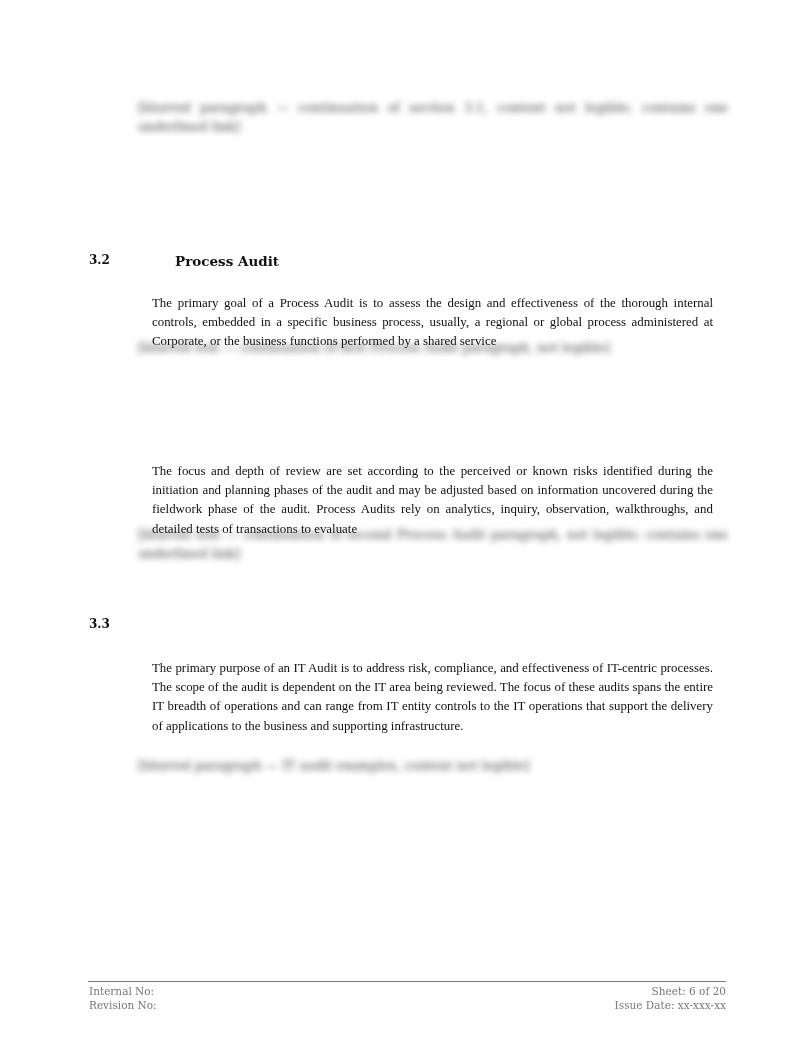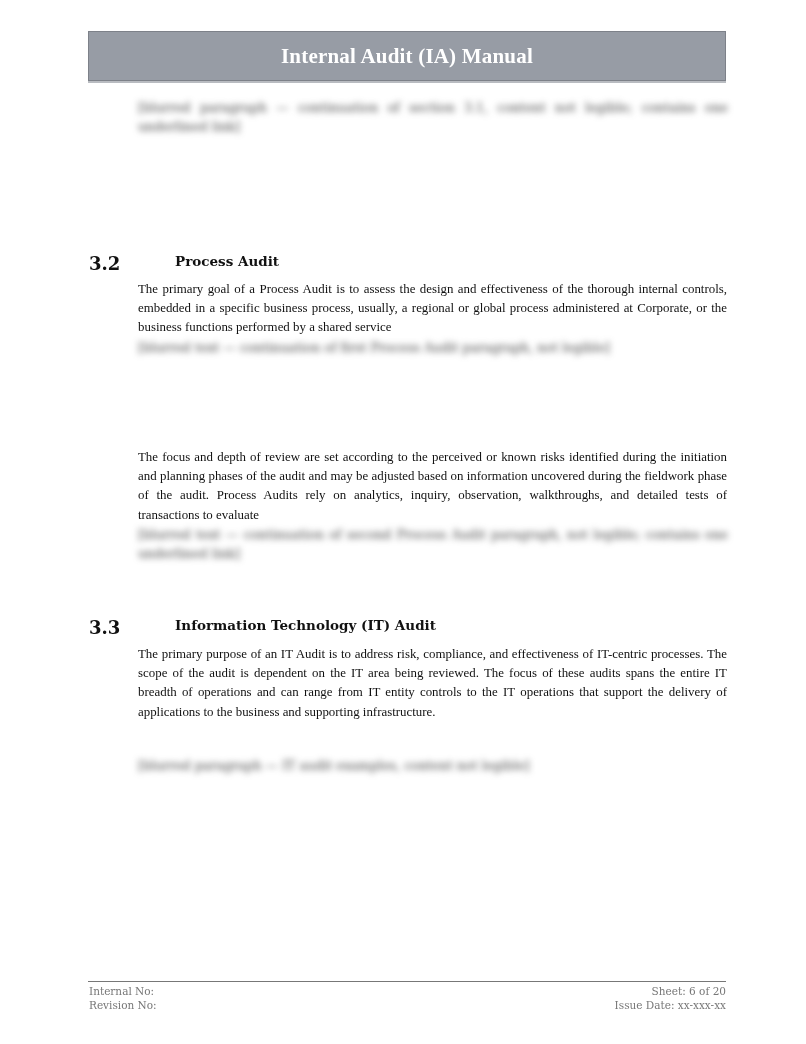--- a/index.html
+++ b/index.html
@@ -8,39 +8,36 @@
     .page { position: absolute; left: 0; top: 0; width: 806px; height: 1044px; background: #fff; }
     .header-bar {
       position: absolute; left: 88px; top: 31px; width: 636px; height: 48px;
       background: #979ca5; border: 1px solid #7d8189; box-shadow: 0 2px 0 #b9bcc1;
       display: flex; align-items: center; justify-content: center;
     }
     .header-title { color: #ffffff; font-family: "Liberation Serif", "DejaVu Serif", serif;
       font-weight: bold; font-size: 21px; letter-spacing: 0.2px; }
     .blurred { position: absolute; left: 138px; width: 590px;
       filter: blur(3.2px); color: #444; font-size: 12.6px; line-height: 19px; text-align: justify; }
-    .sec-num { position: absolute; left: 89px; font-weight: bold; font-size: 18px; }
+    .sec-num { position: absolute; left: 89px; font-weight: bold; font-size: 12px; }
     .sec-title { position: absolute; left: 138px; font-weight: bold; font-size: 13.5px; margin-left: 37px; }
     .para { position: absolute; left: 138px; width: 589px; font-size: 12.9px; line-height: 19.2px;
       text-align: justify; font-family: "Liberation Serif", "DejaVu Serif", serif; }
-    .para p { margin: 0; }
+    .para p { margin: 14px; }
     .footer-rule { position: absolute; left: 88px; top: 981px; width: 638px; height: 1px; background: #777; }
     .footer-left, .footer-right { position: absolute; top: 984px; font-size: 10.5px; line-height: 14px;
       color: #777; font-family: "DejaVu Serif", serif; }
     .footer-left { left: 89px; }
     .footer-right { right: 80px; text-align: right; }
   </style>
 </head>
 <body>
 
 <div class="page">
 
-  <div class="header-bar">
-    <span class="header-title">Internal Audit (IA) Manual</span>
-  </div>
 
   <div class="blurred" style="top:98px;height:136px;">
     <span>[blurred paragraph — continuation of section 3.1, content not legible; contains one underlined link]</span>
   </div>
 
   <div class="sec-num" style="top:253px;">3.2</div>
   <div class="sec-title" style="top:253px;">Process Audit</div>
 
   <div class="para" style="top:280px;">
     <p>The primary goal of a Process Audit is to assess the design and effectiveness of the thorough internal controls, embedded in a specific business process, usually, a regional or global process administered at Corporate, or the business functions performed by a shared service</p>
@@ -50,21 +47,20 @@
   </div>
 
   <div class="para" style="top:448px;">
     <p>The focus and depth of review are set according to the perceived or known risks identified during the initiation and planning phases of the audit and may be adjusted based on information uncovered during the fieldwork phase of the audit.  Process Audits rely on analytics, inquiry, observation, walkthroughs, and detailed tests of transactions to evaluate</p>
   </div>
   <div class="blurred" style="top:525px;height:60px;">
     <span>[blurred text — continuation of second Process Audit paragraph, not legible; contains one underlined link]</span>
   </div>
 
   <div class="sec-num" style="top:617px;">3.3</div>
-  <div class="sec-title" style="top:617px;">Information Technology (IT) Audit</div>
 
   <div class="para" style="top:645px;">
     <p>The primary purpose of an IT Audit is to address risk, compliance, and effectiveness of IT-centric processes.  The scope of the audit is dependent on the IT area being reviewed.  The focus of these audits spans the entire IT breadth of operations and can range from IT entity controls to the IT operations that support the delivery of applications to the business and supporting infrastructure.</p>
   </div>
 
   <div class="blurred" style="top:756px;height:175px;">
     <span>[blurred paragraph — IT audit examples, content not legible]</span>
   </div>
 
   <div class="footer-rule"></div>

